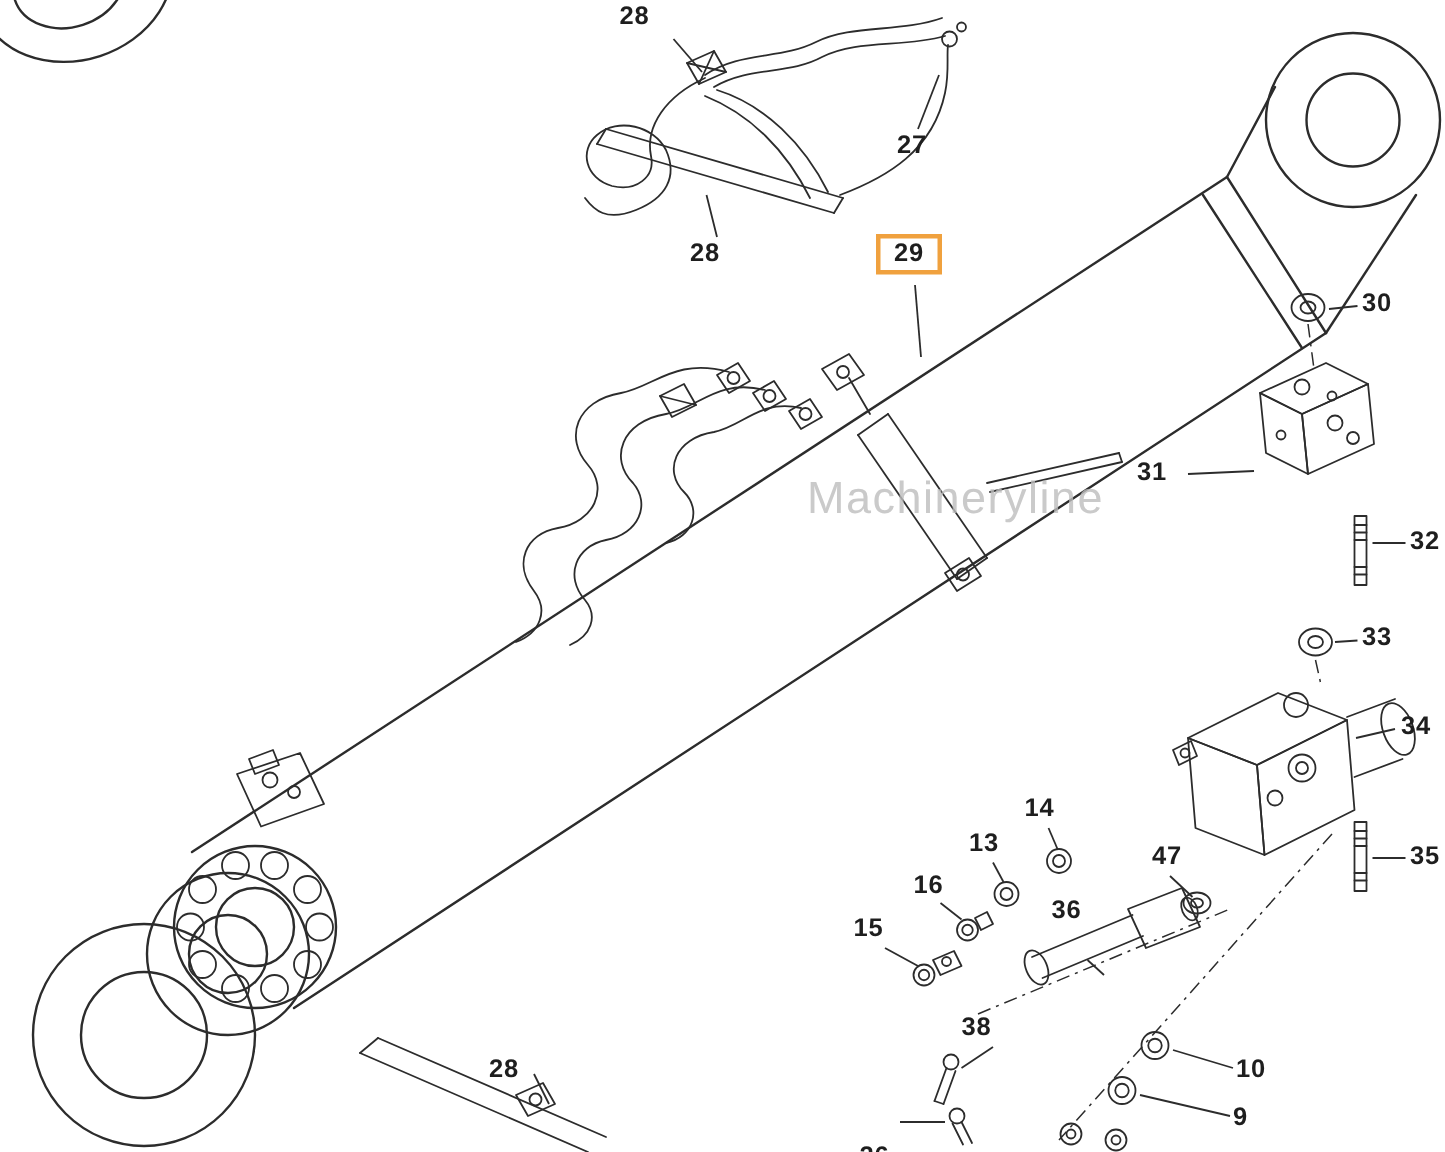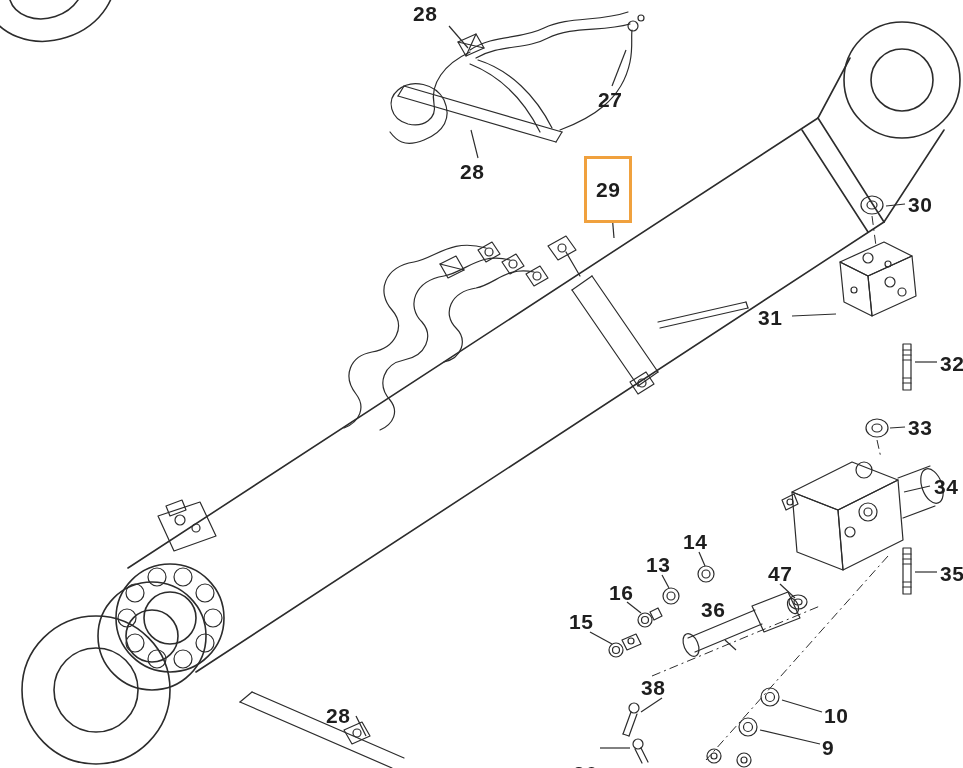--- a/index.html
+++ b/index.html
@@ -6,25 +6,25 @@
   .stage{
     position:relative;width:963px;height:768px;background:#ffffff;
     overflow:hidden;font-family:"Liberation Sans",sans-serif;
   }
   svg.drawing{position:absolute;left:0;top:0;}
   .ln{fill:none;stroke:#2c2c2c;stroke-width:1.6;stroke-linecap:round;stroke-linejoin:round;}
   .thin{stroke-width:1.2;}
   .leader{stroke:#2c2c2c;stroke-width:1.2;fill:none;}
   .dash{stroke:#2c2c2c;stroke-width:1;fill:none;stroke-dasharray:9 4 2 4;}
   .callout{
-    position:absolute;font-weight:bold;font-size:21px;color:#1e1e1e;
+    position:absolute;font-weight:bold;font-size:17px;color:#1e1e1e;
     letter-spacing:.5px;white-space:nowrap;line-height:1.1;
   }
   .callout.highlighted{
-    border:3px solid #f0a13e;background:#ffffff;padding:19px 9px;
+    border:3px solid #f0a13e;background:#ffffff;padding:1px 9px;
   }
   .watermark{
     position:absolute;left:538px;top:316px;font-size:30px;color:#bdbdbd;
     opacity:.8;letter-spacing:1px;
   }
 </style>
 </head>
 <body>
 
 <div class="stage">
@@ -263,20 +263,21 @@
       <line class="leader" x1="780" y1="584" x2="795" y2="598"></line>
       <line class="leader" x1="725" y1="640" x2="736" y2="650"></line>
       <line class="leader" x1="662" y1="698" x2="641" y2="712"></line>
       <line class="leader" x1="822" y1="712" x2="782" y2="700"></line>
       <line class="leader" x1="820" y1="744" x2="760" y2="730"></line>
       <line class="leader" x1="356" y1="716" x2="366" y2="736"></line>
       <line class="leader" x1="600" y1="748" x2="630" y2="748"></line>
     </g>
   </svg>
 
+  <div class="watermark">Machineryline</div>
 
   <div class="callout" style="left:413px;top:2px">28</div>
   <div class="callout" style="left:598px;top:88px">27</div>
   <div class="callout" style="left:460px;top:160px">28</div>
   <div class="callout highlighted" style="left:584px;top:156px">29</div>
   <div class="callout" style="left:908px;top:193px">30</div>
   <div class="callout" style="left:758px;top:306px">31</div>
   <div class="callout" style="left:940px;top:352px">32</div>
   <div class="callout" style="left:908px;top:416px">33</div>
   <div class="callout" style="left:934px;top:475px">34</div>

